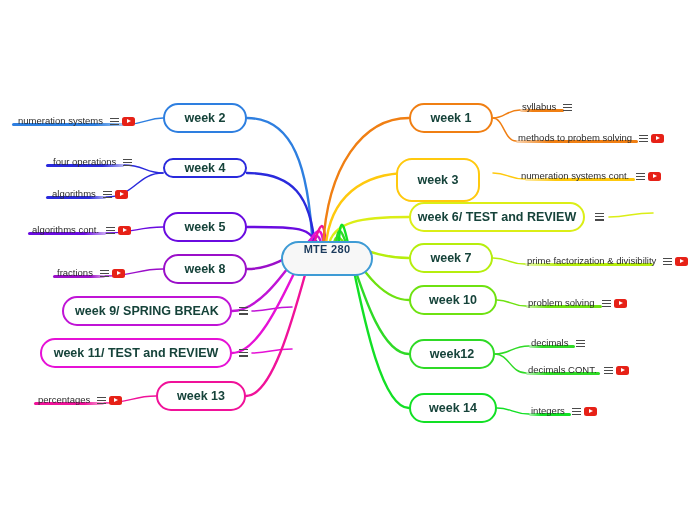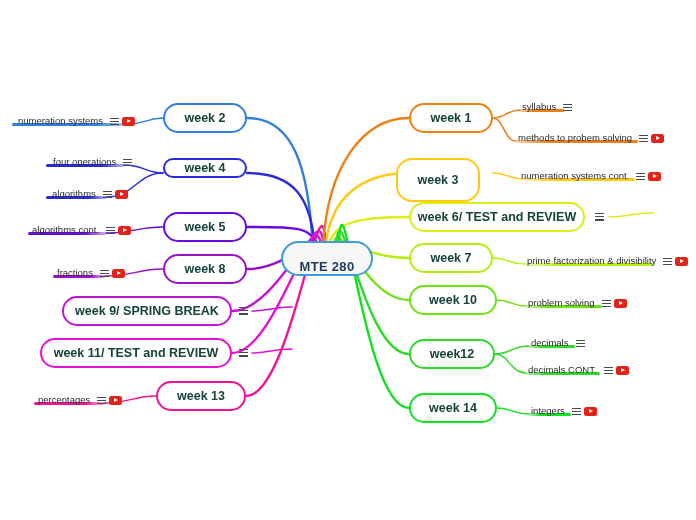--- a/index.html
+++ b/index.html
@@ -8,22 +8,22 @@
     font-family:"Liberation Sans", sans-serif;
     position:relative;overflow:hidden;
   }
   #canvas{position:absolute;inset:0;width:696px;height:520px;}
   svg.links{position:absolute;left:0;top:0;width:696px;height:520px;pointer-events:none;}
 
   
   .central{
     position:absolute;box-sizing:border-box;
     background:#f7f7f7;border:2px solid #3e9bd5;border-radius:18px;
-    display:flex;align-items:flex-end;justify-content:center;
-    font-size:13px;font-weight:bold;color:#1b3a5c;letter-spacing:.3px;
+    display:flex;align-items:flex-start;justify-content:center;
+    font-size:11px;font-weight:bold;color:#1b3a5c;letter-spacing:.3px;
     white-space:nowrap;
   }
 
   
   .node{
     position:absolute;box-sizing:border-box;
     background:#ffffff;border:2px solid #c4b5fd;border-radius:16px;
     display:flex;align-items:center;justify-content:center;
     font-size:12.5px;font-weight:bold;color:#16433a;
     white-space:nowrap;

